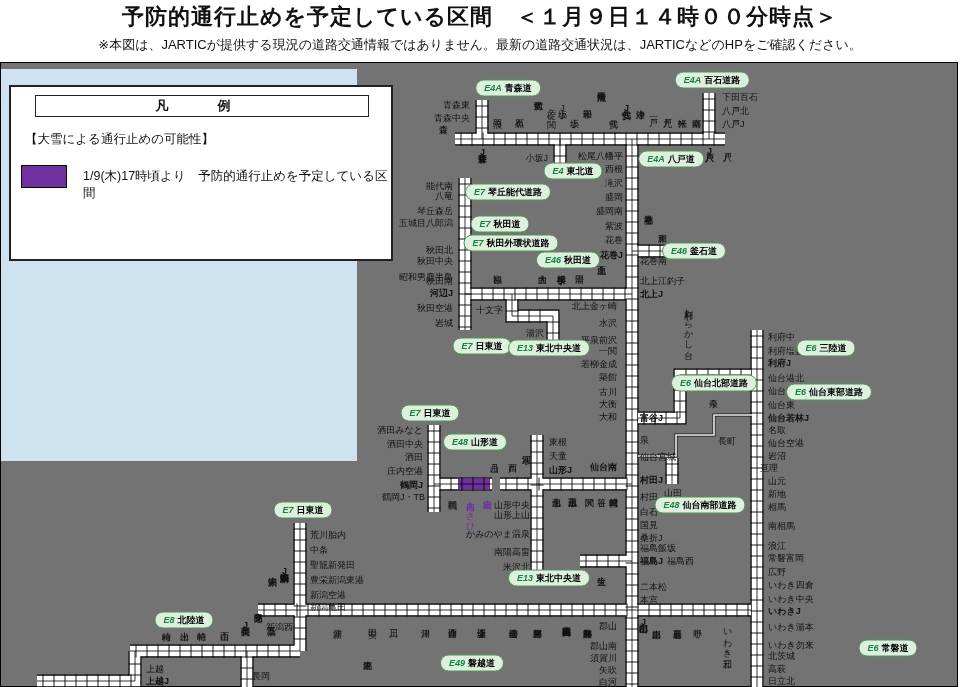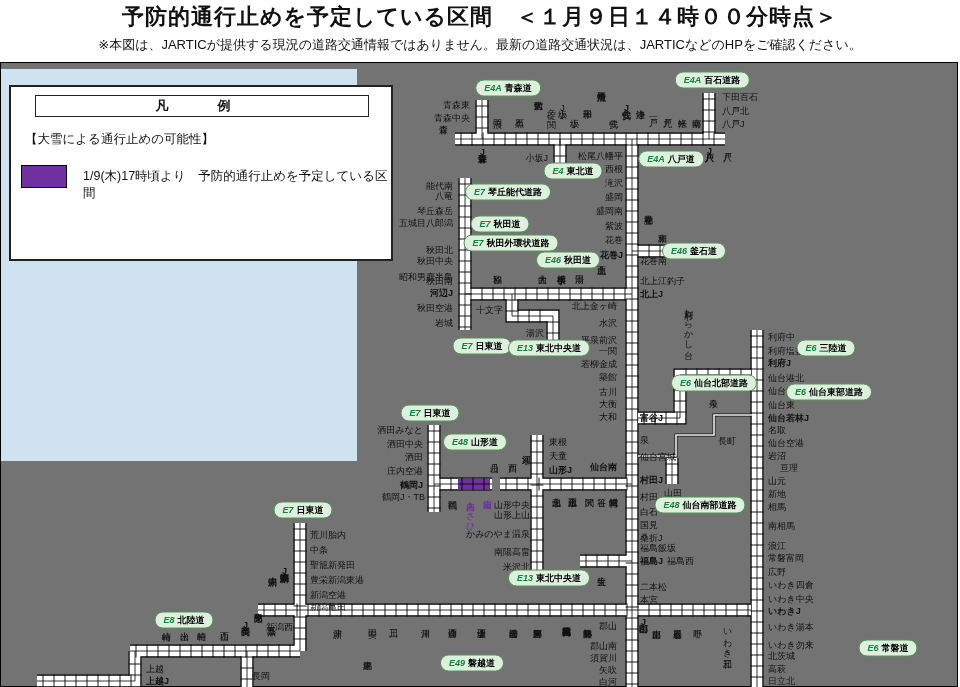--- a/index.html
+++ b/index.html
@@ -497,21 +497,21 @@
       <div class="lb" style="left: 768px; top: 337px; transform: translate(0px, -50%);">利府中</div>
       <div class="lb" style="left: 768px; top: 351px; transform: translate(0px, -50%);">利府塩釜</div>
       <div class="lb b" style="left: 768px; top: 363px; transform: translate(0px, -50%);">利府J</div>
       <div class="lb" style="left: 768px; top: 378px; transform: translate(0px, -50%);">仙台港北</div>
       <div class="lb" style="left: 768px; top: 391px; transform: translate(0px, -50%);">仙台港</div>
       <div class="lb" style="left: 768px; top: 405px; transform: translate(0px, -50%);">仙台東</div>
       <div class="lb b" style="left: 768px; top: 418px; transform: translate(0px, -50%);">仙台若林J</div>
       <div class="lb" style="left: 768px; top: 430px; transform: translate(0px, -50%);">名取</div>
       <div class="lb" style="left: 768px; top: 443px; transform: translate(0px, -50%);">仙台空港</div>
       <div class="lb" style="left: 768px; top: 456px; transform: translate(0px, -50%);">岩沼</div>
-      <div class="lb" style="left: 780px; top: 468px; transform: translate(0px, -50%);">亘理</div>
+      <div class="lb" style="left: 760px; top: 468px; transform: translate(0px, -50%);">亘理</div>
       <div class="lb" style="left: 768px; top: 481px; transform: translate(0px, -50%);">山元</div>
       <div class="lb" style="left: 768px; top: 494px; transform: translate(0px, -50%);">新地</div>
       <div class="lb" style="left: 768px; top: 507px; transform: translate(0px, -50%);">相馬</div>
       <div class="lb" style="left: 768px; top: 526px; transform: translate(0px, -50%);">南相馬</div>
       <div class="lb" style="left: 768px; top: 546px; transform: translate(0px, -50%);">浪江</div>
       <div class="lb" style="left: 768px; top: 558px; transform: translate(0px, -50%);">常磐富岡</div>
       <div class="lb" style="left: 768px; top: 572px; transform: translate(0px, -50%);">広野</div>
       <div class="lb" style="left: 768px; top: 585px; transform: translate(0px, -50%);">いわき四倉</div>
       <div class="lb" style="left: 768px; top: 599px; transform: translate(0px, -50%);">いわき中央</div>
       <div class="lb b" style="left: 768px; top: 611px; transform: translate(0px, -50%);">いわきJ</div>

